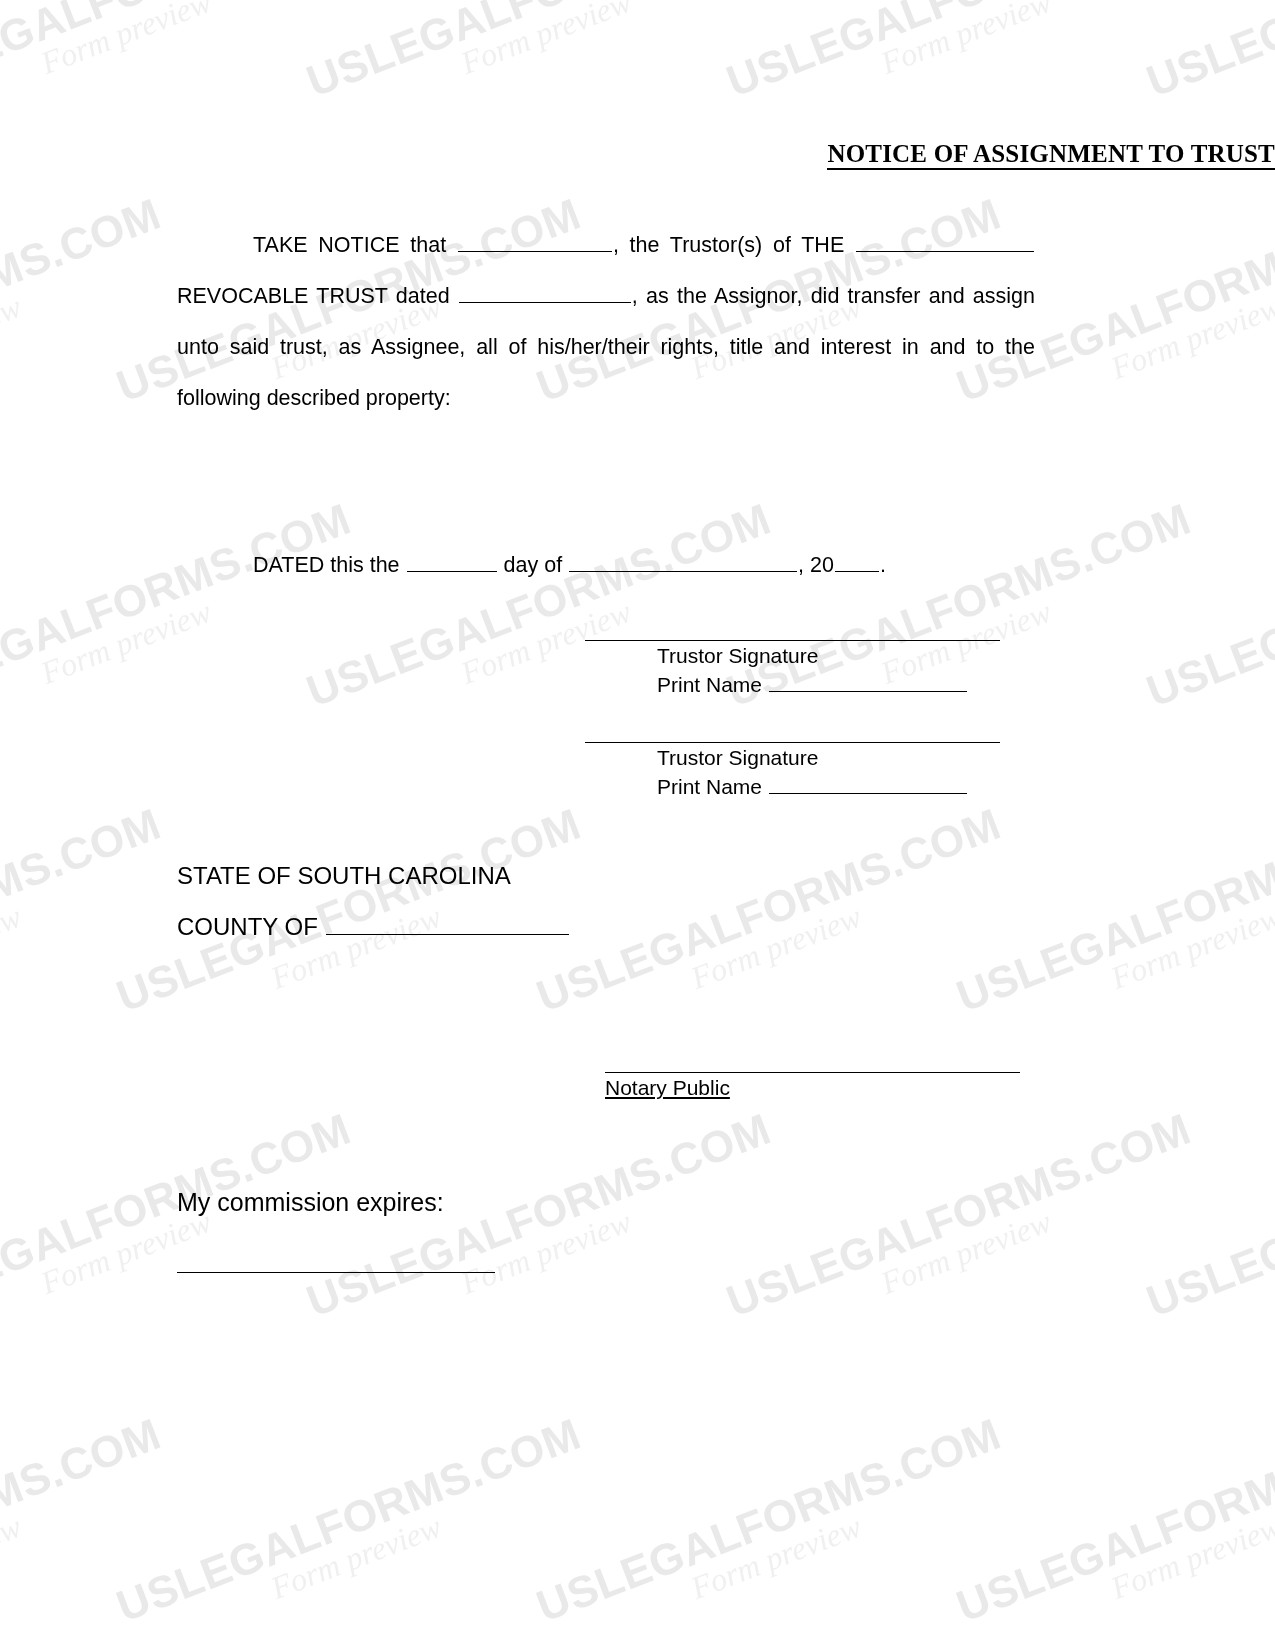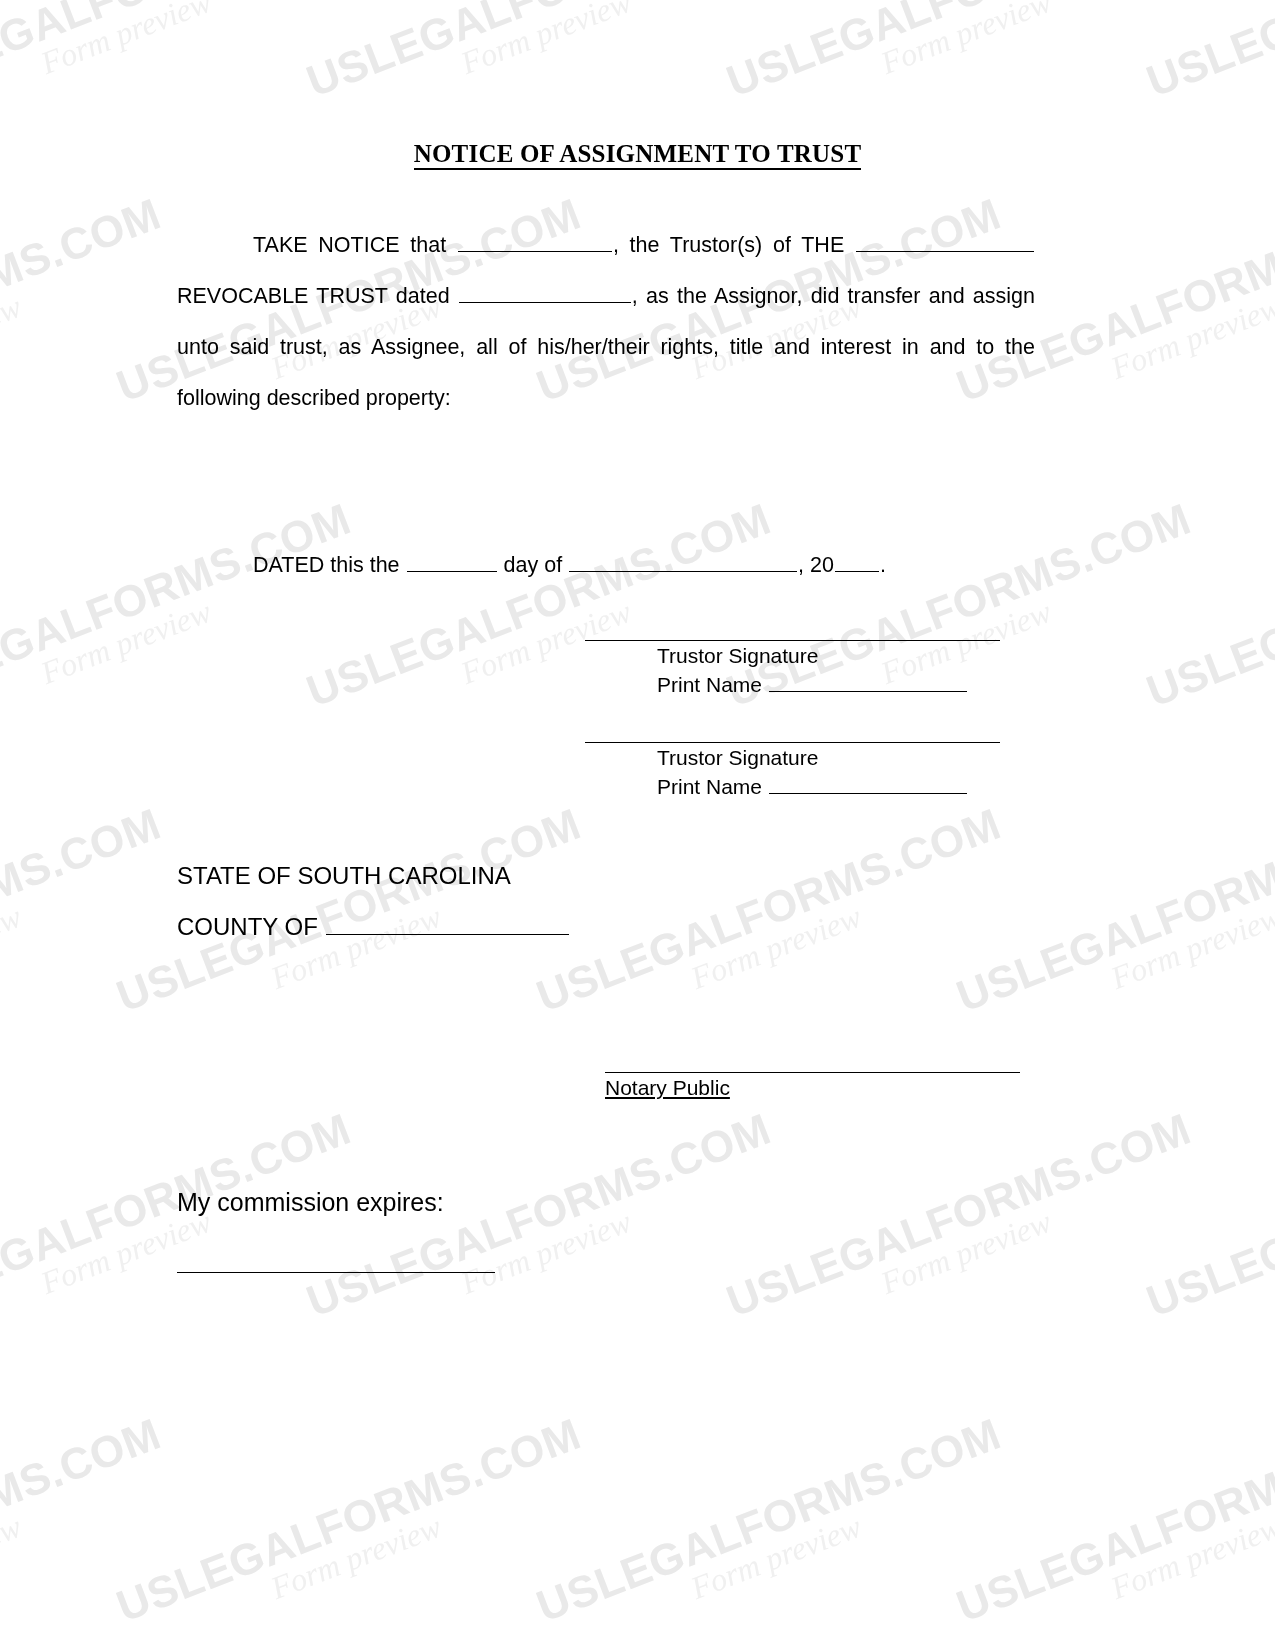--- a/index.html
+++ b/index.html
@@ -57,21 +57,21 @@
     position: absolute;
     inset: 0;
     z-index: 2;
   }
 
   .doc-title {
     position: absolute;
     left: 0;
     top: 140px;
     width: 1275px;
-    text-align: center;
+    text-align: right;
     font-family: "Liberation Serif", serif;
     font-weight: bold;
     font-size: 25px;
     letter-spacing: 0.2px;
   }
   .doc-title span {
     border-bottom: 2px solid #000;
     padding-bottom: 1px;
   }
 

